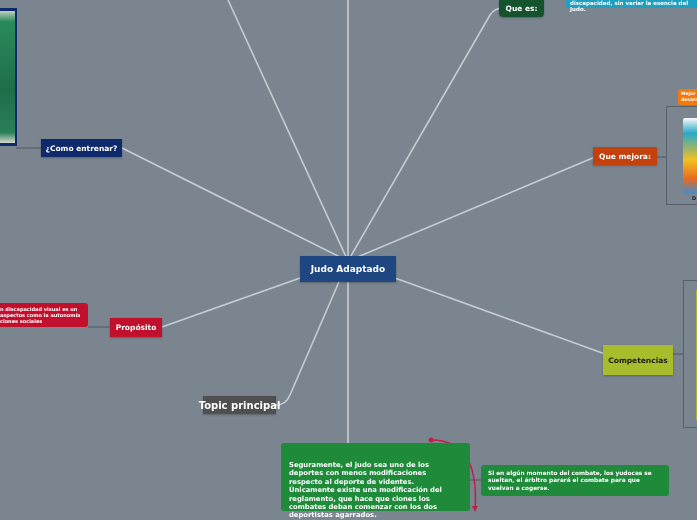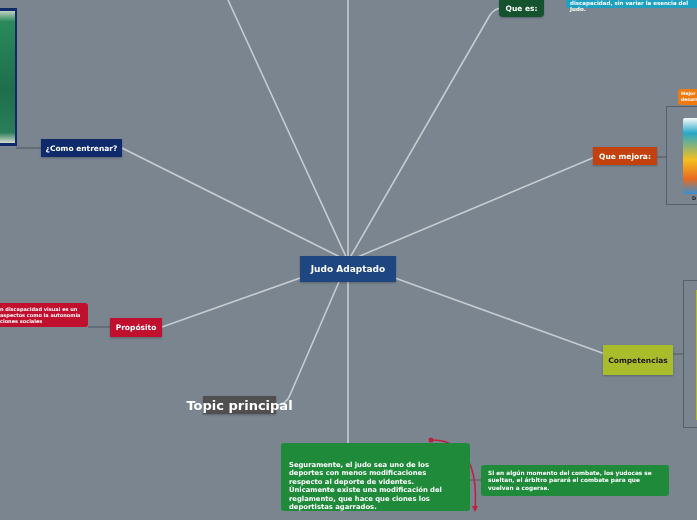--- a/index.html
+++ b/index.html
@@ -76,30 +76,31 @@
   <div>ciones sociales</div>
 </div>
 
 <div class="node" style="left:603px;top:345px;width:70px;height:30px;background:#a8bc2c;font-size:7.5px;color:#1a1a1a;">
   <span>Competencias</span>
 </div>
 <div class="frame" style="left:683px;top:280px;width:30px;height:148px;">
   <div style="position:absolute;left:12px;top:9px;width:4px;height:130px;background:#a8bc2c;"></div>
 </div>
 
-<div class="node" style="left:203px;top:396px;width:73px;height:18px;background:#4f4f4f;font-size:13px;">
+<div class="node" style="left:203px;top:396px;width:73px;height:18px;background:#4f4f4f;font-size:10px;">
   <span>Topic principal</span>
 </div>
 
 <div class="note" style="left:281px;top:443px;width:189px;height:68px;background:#1e8a3a;font-size:6.8px;padding:18px 8px;line-height:8.4px;white-space:nowrap;">
   <div>Seguramente, el judo sea uno de los</div>
   <div>deportes con menos modificaciones</div>
   <div>respecto al deporte de videntes.</div>
   <div>Únicamente existe una modificación del</div>
   <div>reglamento, que hace que ciones los</div>
+  <div>combates deban comenzar con los dos</div>
   <div>deportistas agarrados.</div>
 </div>
 
 <div class="note" style="left:481px;top:465px;width:188px;height:31px;background:#1e8a3a;font-size:5.8px;padding:5px 7px;line-height:7.4px;white-space:nowrap;">
   <div>Si en algún momento del combate, los yudocas se</div>
   <div>sueltan, el árbitro parará el combate para que</div>
   <div>vuelvan a cogerse.</div>
 </div>
 
 </body></html>

